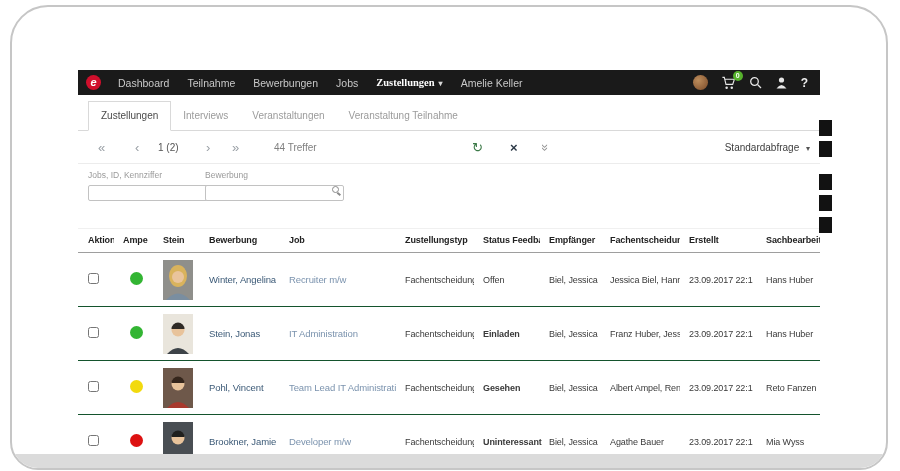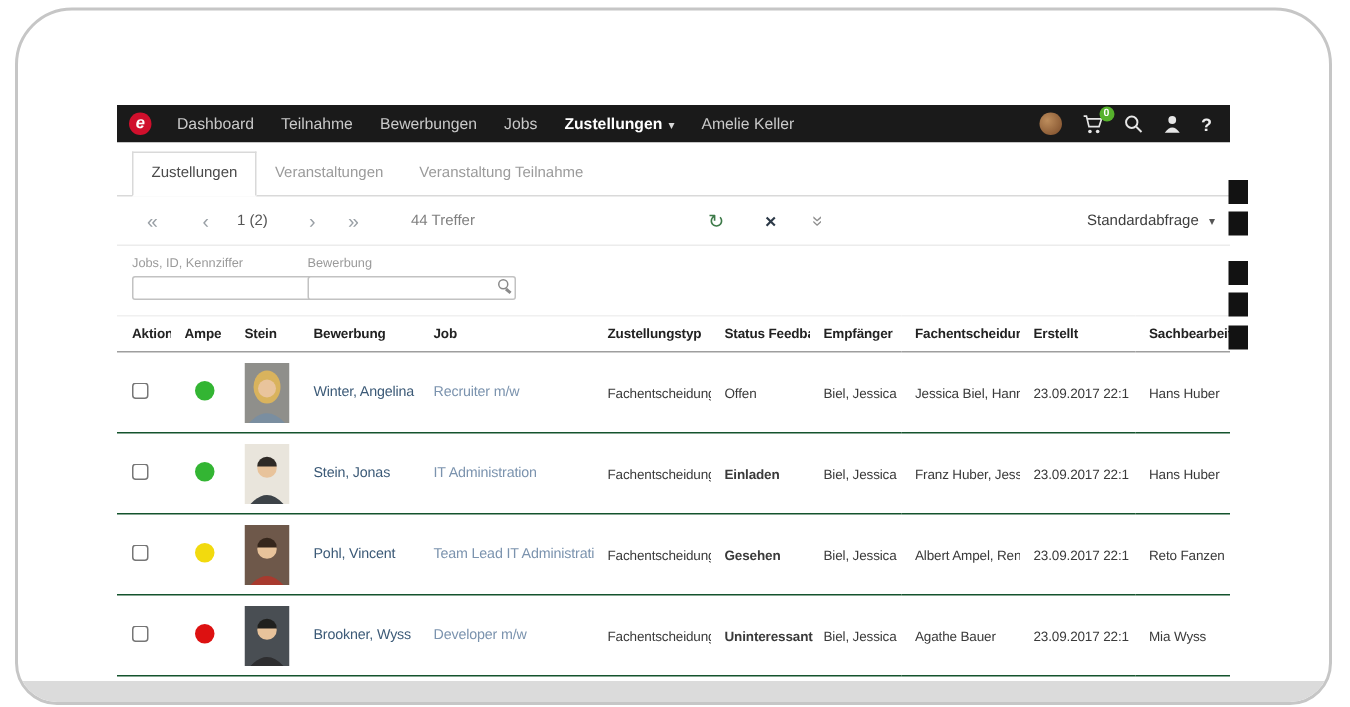--- a/index.html
+++ b/index.html
@@ -11,21 +11,21 @@
   .device-bottom { position:absolute; left:0; bottom:0; width:100%; height:14px; background:#dbdbdb; }
 
   .app { position:absolute; left:66px; top:63px; width:742px; height:384px; background:#fff; overflow:hidden; }
 
   
   .topbar { height:25px; background:#1a1a1a; display:flex; align-items:center; color:#c9c9c9;
             font-size:10.5px; padding-left:8px; }
   .logo { width:15px; height:15px; border-radius:50%; background:#d00f2c; color:#fff; font-weight:bold;
           font-style:italic; font-size:11px; line-height:15px; text-align:center; margin-right:8px; flex:0 0 auto; }
   .menu-item { padding:0 9px; cursor:pointer; white-space:nowrap; }
-  .menu-item.active { color:#fff; font-weight:bold; }
+  .menu-item.active { color:#fff; font-weight:bold;font-family:Liberation Serif, serif; }
   .caret { font-size:8px; margin-left:4px; color:#d8d8d8; }
   .top-icons { margin-left:auto; display:flex; align-items:center; gap:13px; padding-right:12px; }
   .avatar { width:15px; height:15px; border-radius:50%;
             background:radial-gradient(circle at 35% 35%, #bd8d5c, #7a4a28); cursor:pointer; }
   .cart-wrap { position:relative; cursor:pointer; line-height:0; }
   .badge { position:absolute; top:-5px; right:-7px; width:10px; height:10px; border-radius:50%;
            background:#56b12c; color:#fff; font-size:7px; line-height:10px; text-align:center; font-weight:bold; }
   .help { color:#ececec; font-size:12px; font-weight:bold; cursor:pointer; }
   .ticon { cursor:pointer; line-height:0; }
 
@@ -56,21 +56,21 @@
   .fld { position:relative; width:112px; }
   .f2 .fld { width:118px; }
   .fld input { width:100%; height:16px; border:1px solid #c2c2c2; border-radius:2px;
                font-size:9px; padding:0 16px 0 4px; outline:none; background:#fff; }
   .mag { position:absolute; right:5px; top:4px; width:7px; height:7px; border:1px solid #8a8a8a;
          border-radius:50%; }
   .mag::after { content:""; position:absolute; right:-3px; bottom:-2px; width:4px; height:1.5px;
                 background:#8a8a8a; transform:rotate(40deg); }
 
   
-  .grid { width:742px; border-collapse:collapse; table-layout:fixed; margin-top:0; }
+  .grid { width:742px; border-collapse:collapse; table-layout:fixed; margin-top:18px; }
   .grid th { font-size:9px; font-weight:bold; color:#222; text-align:left;
              padding:6px 2px 7px 9px; border-top:1px solid #f0f0f0; border-bottom:1px solid #9e9e9e;
              letter-spacing:-0.1px; white-space:nowrap; overflow:hidden; }
   .grid td { font-size:9px; color:#3a3a3a; padding:0 2px 0 9px; height:54px;
              border-bottom:1px solid #14532d; white-space:nowrap; overflow:hidden;
              vertical-align:middle; letter-spacing:-0.1px; }
   .grid th:first-child, .grid td:first-child { padding-left:10px; }
   td.ov { overflow:visible; }
   .dot { display:inline-block; width:13px; height:13px; border-radius:50%; margin-left:7px; }
   .dot.green  { background:#33b533; }
@@ -122,20 +122,21 @@
                 <circle cx="6.5" cy="4" r="2.6" fill="#e6e6e6"></circle>
                 <path d="M1.5 12.5 q5 -7 10 0 z" fill="#e6e6e6"></path>
               </svg>
           </span>
           <span class="help">?</span>
         </div>
       </header>
 
       <div class="tabs">
         <span class="tab active">Zustellungen</span>
+        <span class="tab">Interviews</span>
         <span class="tab">Veranstaltungen</span>
         <span class="tab">Veranstaltung Teilnahme</span>
       </div>
 
       <div class="pagebar">
         <span class="pg pg-nav" style="left:20px">«</span>
         <span class="pg pg-nav" style="left:57px">‹</span>
         <span class="pg pg-page" style="left:80px">1 (2)</span>
         <span class="pg pg-nav" style="left:128px">›</span>
         <span class="pg pg-nav" style="left:154px">»</span>
@@ -252,21 +253,21 @@
             <td><input type="checkbox" style=""></td>
             <td><span class="dot red"></span></td>
             <td>
               <svg class="photo" viewBox="0 0 30 40">
                   <rect width="30" height="40" fill="#494e53"></rect>
                   <circle cx="15" cy="16" r="6.5" fill="#e8c39b"></circle>
                   <path d="M8.5 15 a6.5 6.5 0 0 1 13 0 z" fill="#20201e"></path>
                   <path d="M4 40 q11 -12 22 0 z" fill="#2e2e30"></path>
                 </svg>
             </td>
-            <td><span class="name">Brookner, Wyss</span></td>
+            <td><span class="name">Brookner, Jamie</span></td>
             <td><span class="joblink">Developer m/w</span></td>
             <td>Fachentscheidung</td>
             <td class="ov b">Uninteressant</td>
             <td>Biel, Jessica</td>
             <td>Agathe Bauer</td>
             <td>23.09.2017 22:1</td>
             <td>Mia Wyss</td>
           </tr>
         </tbody>
       </table>

